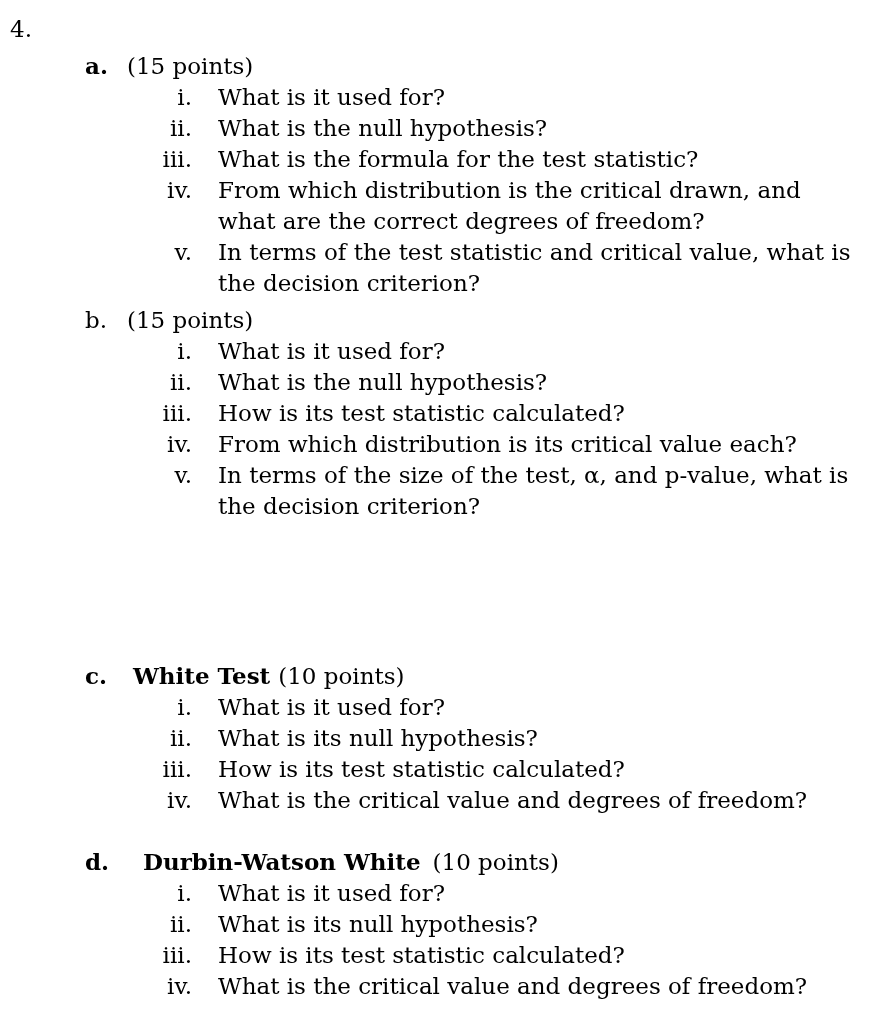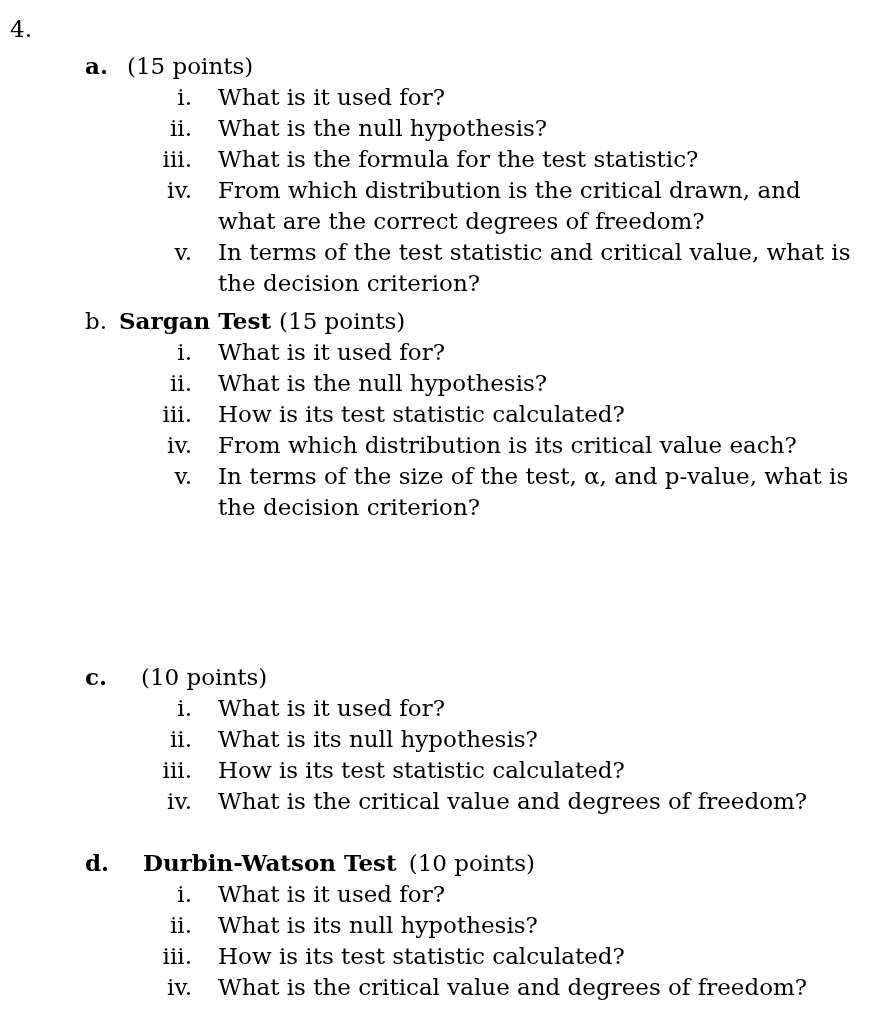--- a/index.html
+++ b/index.html
@@ -73,21 +73,20 @@
       <div class="item">
         <span class="num">v.</span>
         <span class="text">In terms of the test statistic and critical value, what is the decision criterion?</span>
       </div>
     </div>
   </section>
 
   <section class="sec sec-b">
     <div class="sec-head">
       <span class="sec-label">b.</span>
-      <span class="sec-title">Sargan Test</span>
       <span class="sec-points">(15 points)</span>
     </div>
     <div class="items">
       <div class="item">
         <span class="num">i.</span>
         <span class="text">What is it used for?</span>
       </div>
       <div class="item">
         <span class="num">ii.</span>
         <span class="text">What is the null hypothesis?</span>
@@ -103,20 +102,21 @@
       <div class="item">
         <span class="num">v.</span>
         <span class="text">In terms of the size of the test, α, and p-value, what is the decision criterion?</span>
       </div>
     </div>
   </section>
 
   <section class="sec sec-c">
     <div class="sec-head">
       <span class="sec-label">c.</span>
+      <span class="sec-title">White Test</span>
       <span class="sec-points">(10 points)</span>
     </div>
     <div class="items">
       <div class="item">
         <span class="num">i.</span>
         <span class="text">What is it used for?</span>
       </div>
       <div class="item">
         <span class="num">ii.</span>
         <span class="text">What is its null hypothesis?</span>
@@ -128,21 +128,21 @@
       <div class="item">
         <span class="num">iv.</span>
         <span class="text">What is the critical value and degrees of freedom?</span>
       </div>
     </div>
   </section>
 
   <section class="sec sec-d">
     <div class="sec-head">
       <span class="sec-label">d.</span>
-      <span class="sec-title">Durbin-Watson Test</span>
+      <span class="sec-title">Durbin-Watson White</span>
       <span class="sec-points">(10 points)</span>
     </div>
     <div class="items">
       <div class="item">
         <span class="num">i.</span>
         <span class="text">What is it used for?</span>
       </div>
       <div class="item">
         <span class="num">ii.</span>
         <span class="text">What is its null hypothesis?</span>

